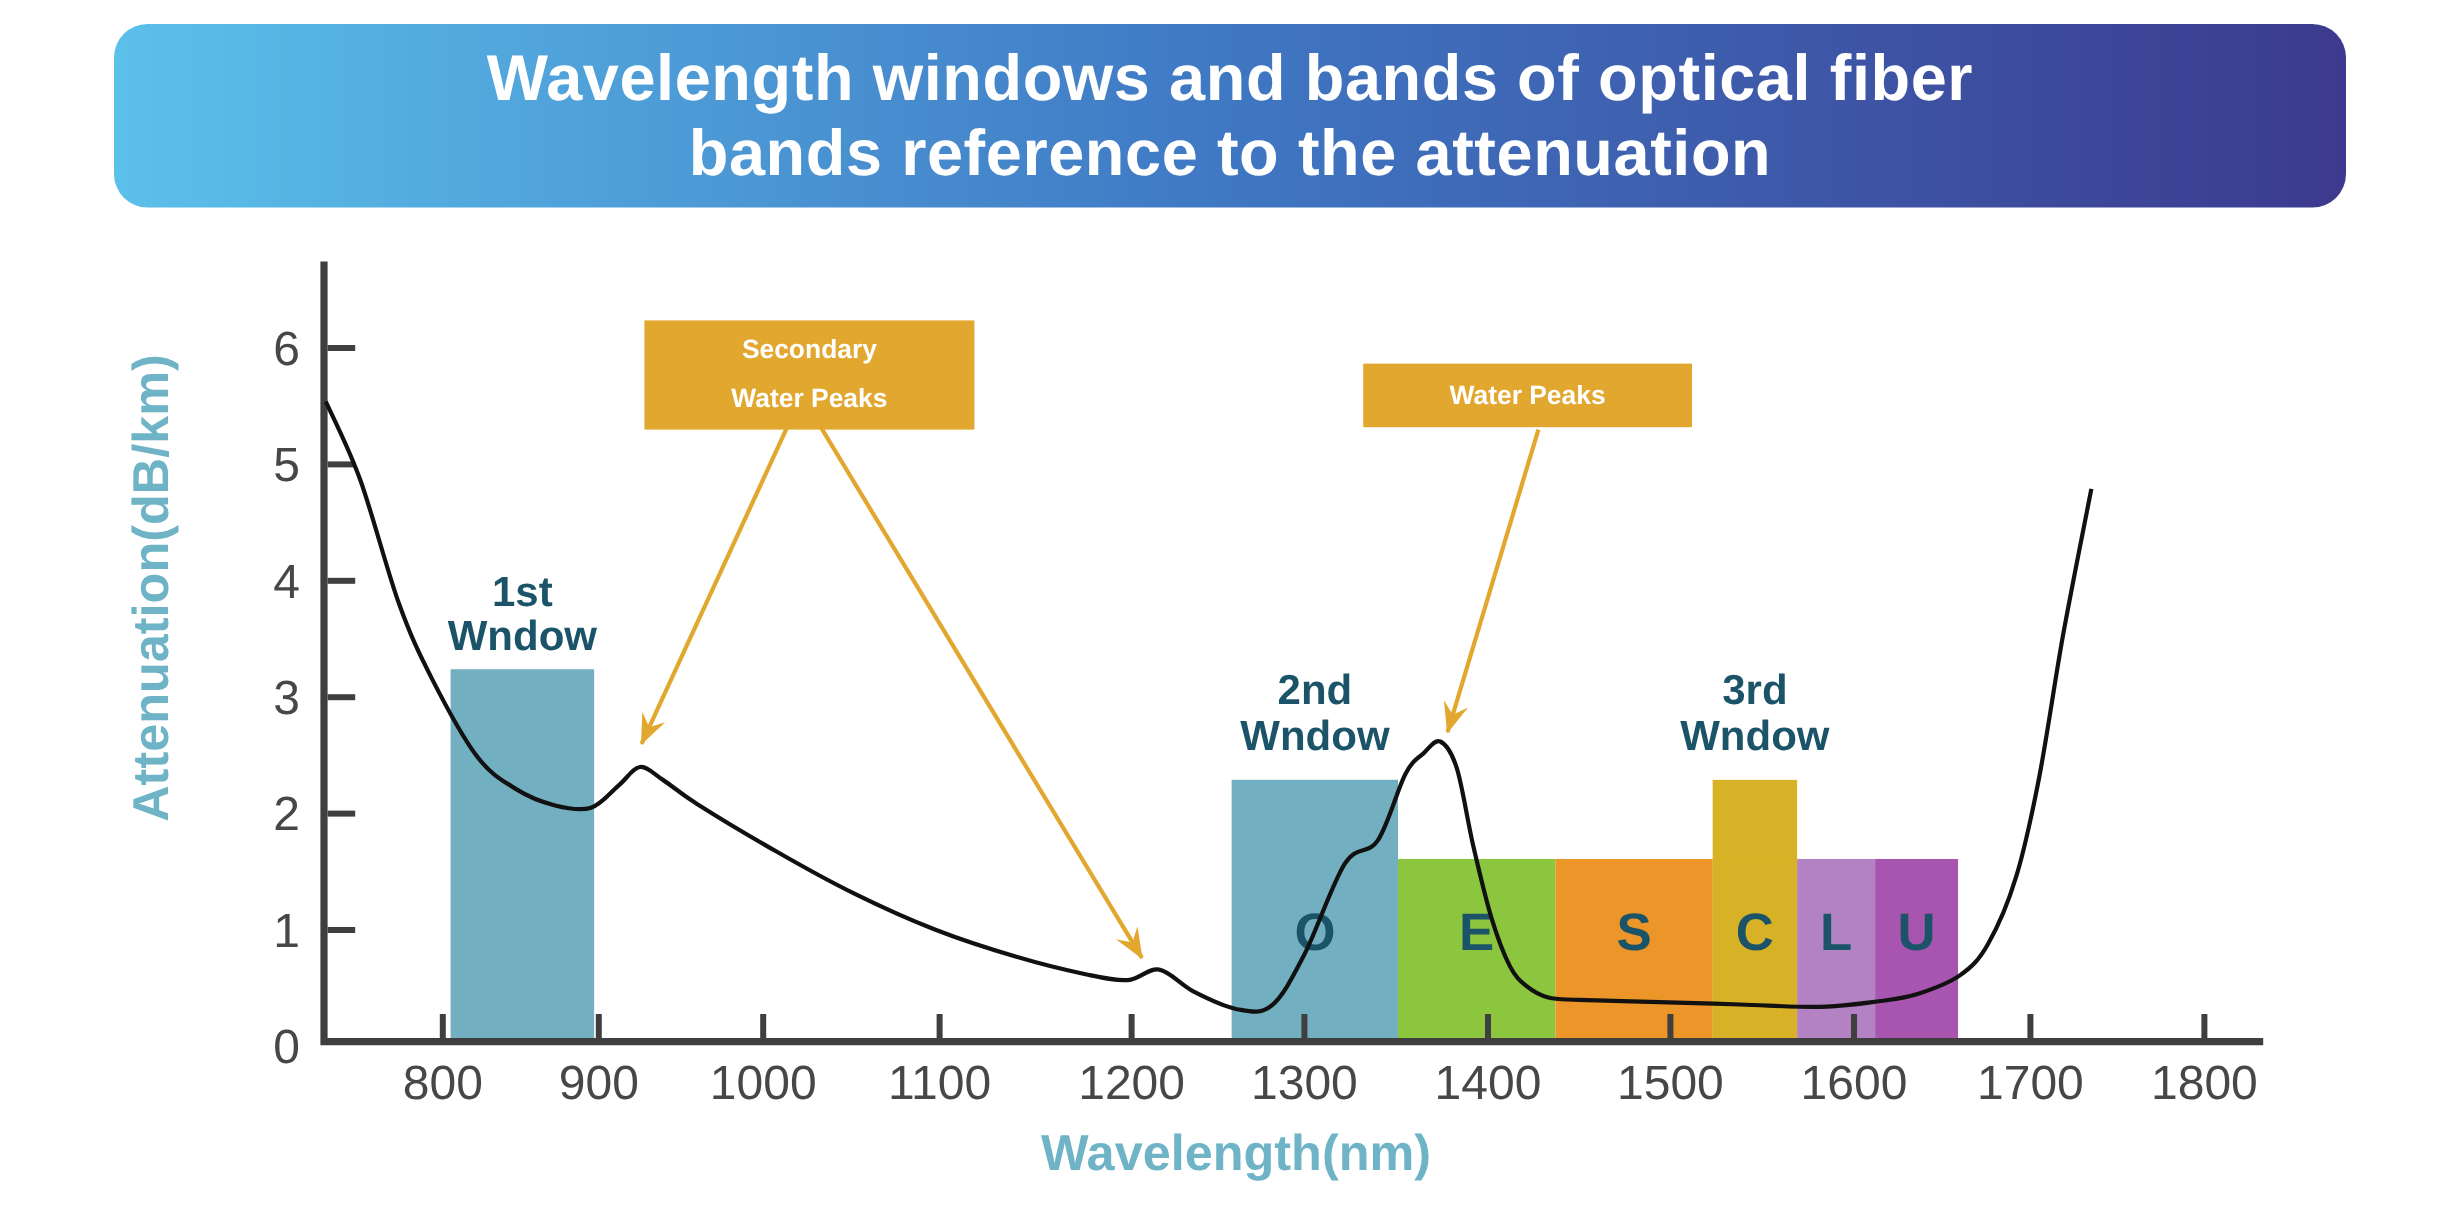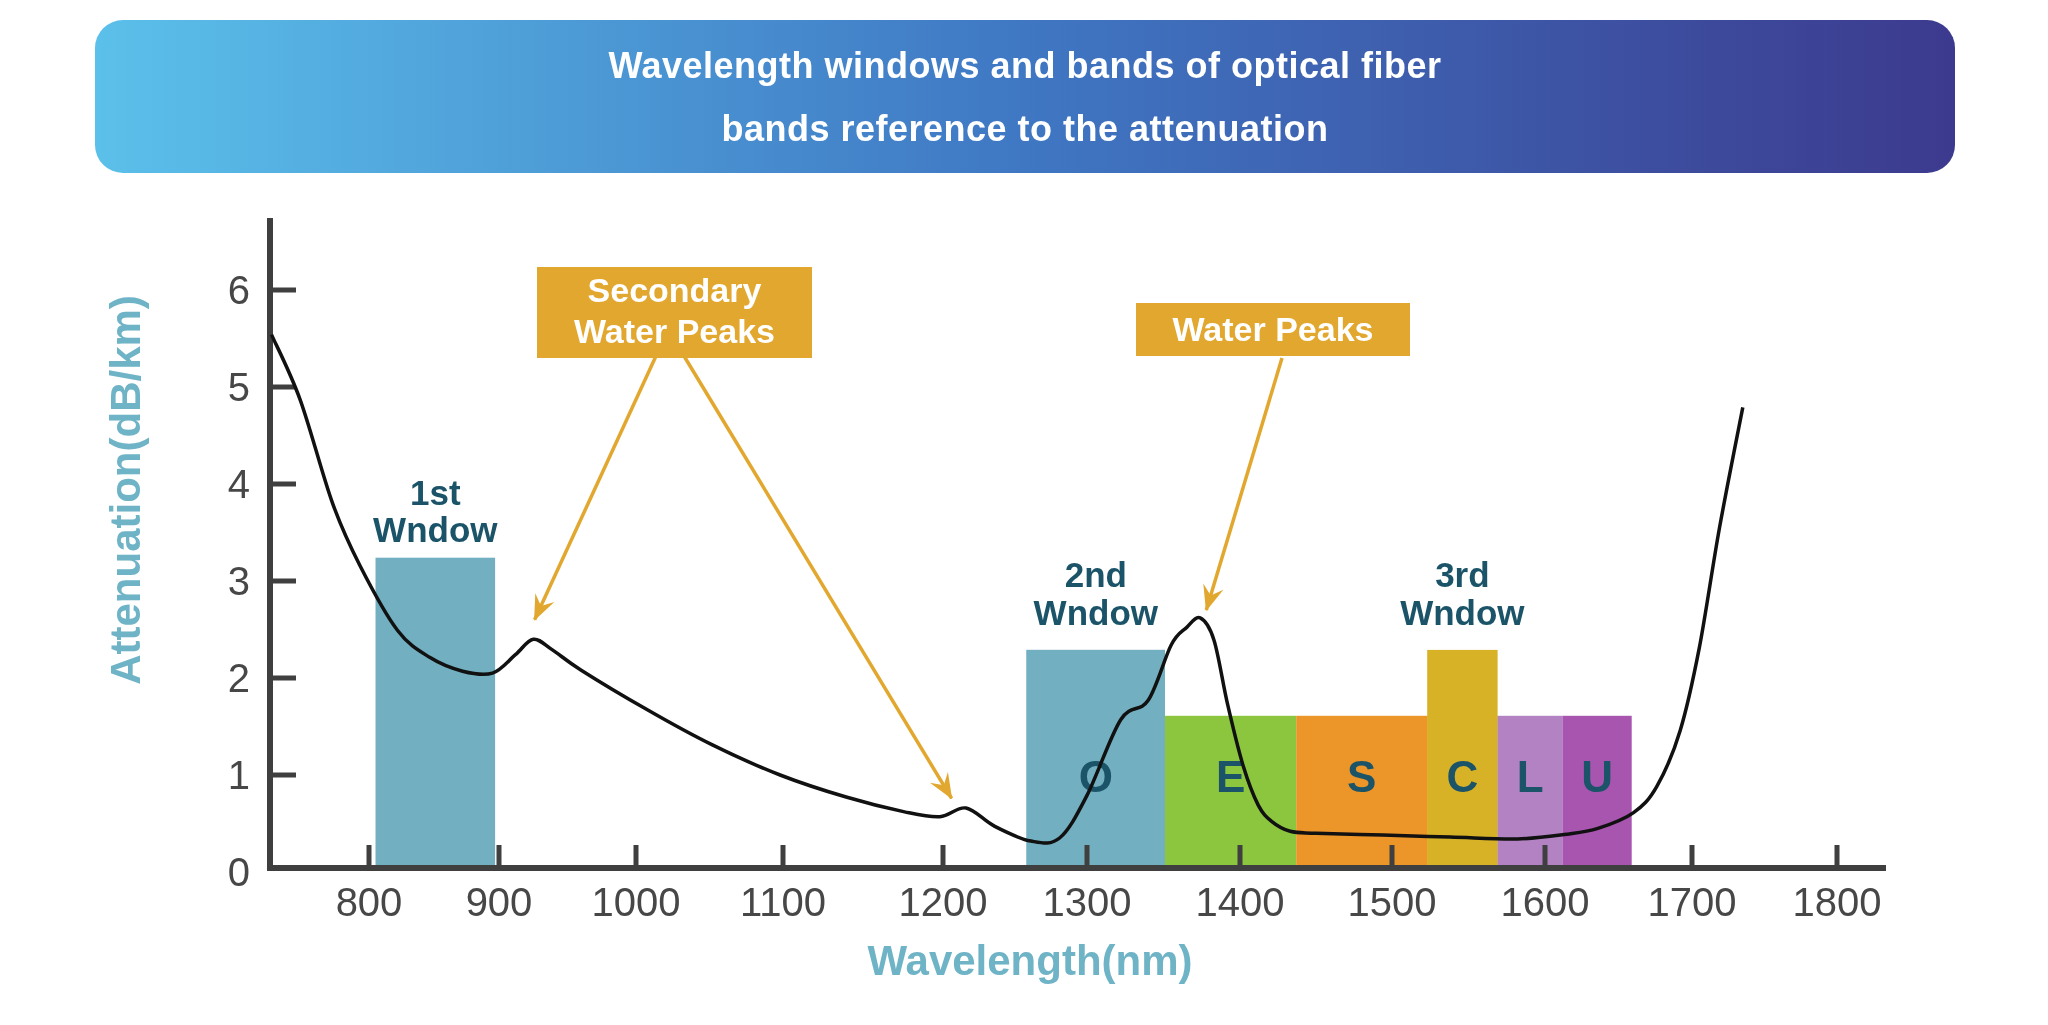--- a/index.html
+++ b/index.html
@@ -1,30 +1,30 @@
 <!DOCTYPE html>
 <html><head>
 <meta charset="utf-8">
 <style>
   html,body{margin:0;padding:0;background:#ffffff;}
   #stage{position:relative;width:2048px;height:1025px;background:#ffffff;overflow:hidden;
          font-family:"Liberation Sans",sans-serif;}
   #banner{position:absolute;left:95px;top:20px;width:1860px;height:153px;border-radius:28px;
           background:linear-gradient(90deg,#5bc0ea 0%,#3f77c3 50%,#3c3a8e 100%);
           display:flex;flex-direction:column;align-items:center;justify-content:center;}
-  #banner .t-line{color:#ffffff;font-size:36px;font-weight:bold;line-height:63px;text-align:center;
+  #banner .t-line{color:#ffffff;font-size:54px;font-weight:bold;line-height:63px;text-align:center;
           letter-spacing:0.5px;}
   #chart{position:absolute;left:0;top:0;}
   text{font-family:"Liberation Sans",sans-serif;}
   .tick-label{font-size:40px;fill:#474747;}
   .axis-title{font-size:42px;font-weight:bold;fill:#6fb3c6;}
   .win-label{font-size:35px;font-weight:bold;fill:#1b5468;text-anchor:middle;}
   .band-letter{font-size:44px;font-weight:bold;fill:#1b5468;text-anchor:middle;}
   .callout{position:absolute;background:#e2a72e;color:#ffffff;text-align:center;
-           font-size:34px;font-weight:bold;}
+           font-size:22px;font-weight:bold;}
   .callout span{display:block;line-height:41px;}
   #callout-secondary{left:537px;top:267px;width:275px;height:88px;padding-top:3px;}
   #callout-water{left:1136px;top:303px;width:274px;height:53px;line-height:53px;}
   #callout-water span{line-height:53px;}
 </style>
 </head>
 <body>
 
 <div id="stage">
 

